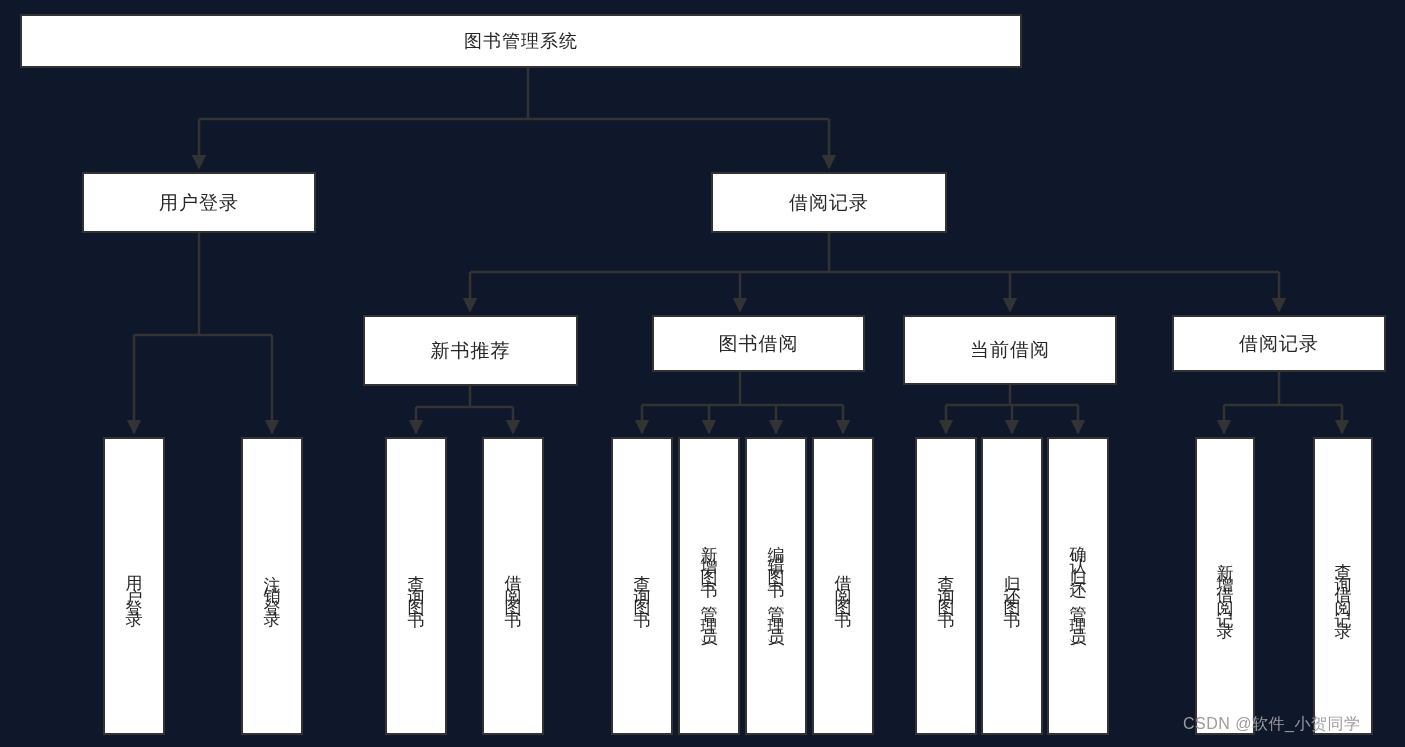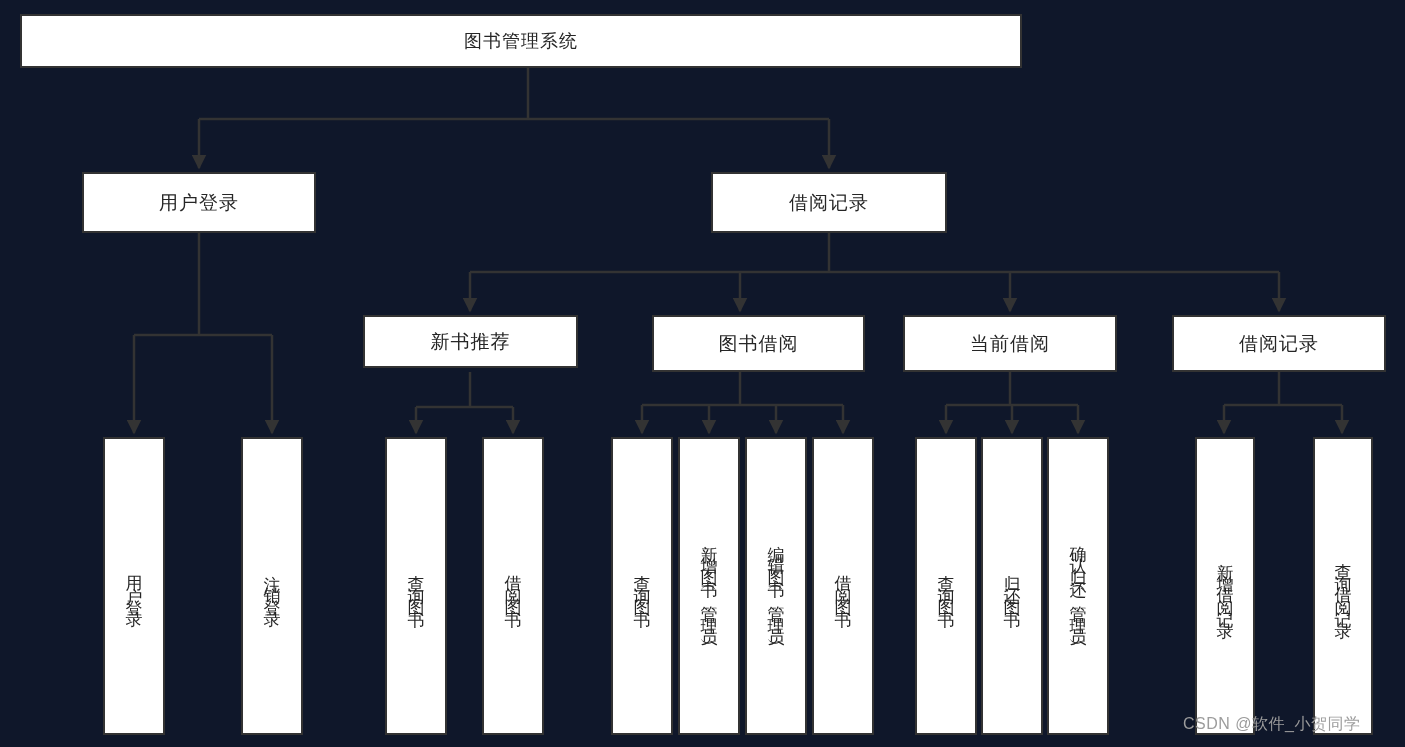--- a/index.html
+++ b/index.html
@@ -121,27 +121,27 @@
     <span class="h-label">图书管理系统</span>
   </div>
 
   <div class="node" style="left:82px; top:172px; width:234px; height:61px;">
     <span class="h-label">用户登录</span>
   </div>
   <div class="node" style="left:711px; top:172px; width:236px; height:61px;">
     <span class="h-label">借阅记录</span>
   </div>
 
-  <div class="node" style="left:363px; top:315px; width:215px; height:53px;">
+  <div class="node" style="left:363px; top:315px; width:215px; height:71px;">
     <span class="h-label">新书推荐</span>
   </div>
   <div class="node" style="left:652px; top:315px; width:213px; height:57px;">
     <span class="h-label">图书借阅</span>
   </div>
-  <div class="node" style="left:903px; top:315px; width:214px; height:57px;">
+  <div class="node" style="left:903px; top:315px; width:214px; height:70px;">
     <span class="h-label">当前借阅</span>
   </div>
   <div class="node" style="left:1172px; top:315px; width:214px; height:57px;">
     <span class="h-label">借阅记录</span>
   </div>
 
   <div class="node leaf" style="left:103px; top:437px; width:62px; height:298px;">
     <span class="v-label">用户登录</span>
   </div>
   <div class="node leaf" style="left:241px; top:437px; width:62px; height:298px;">

